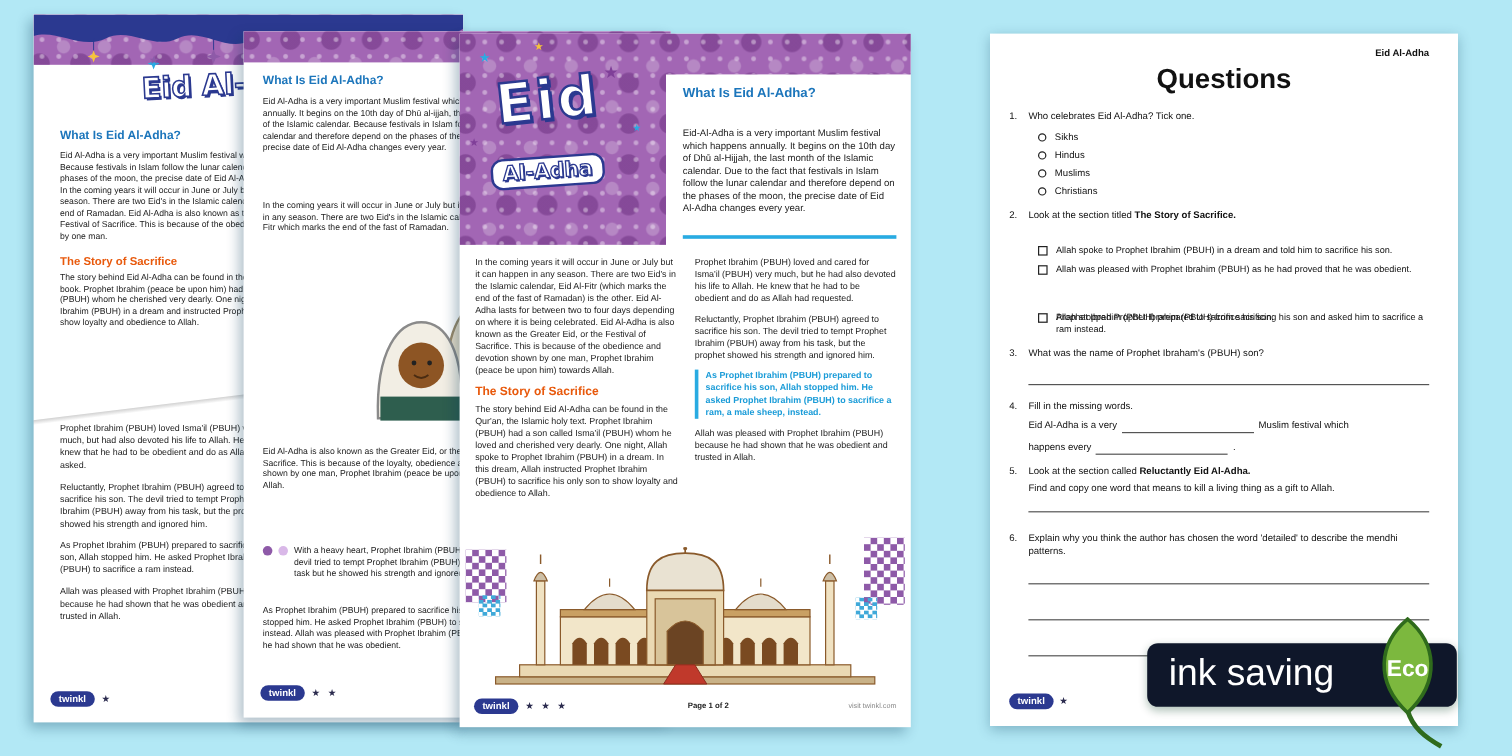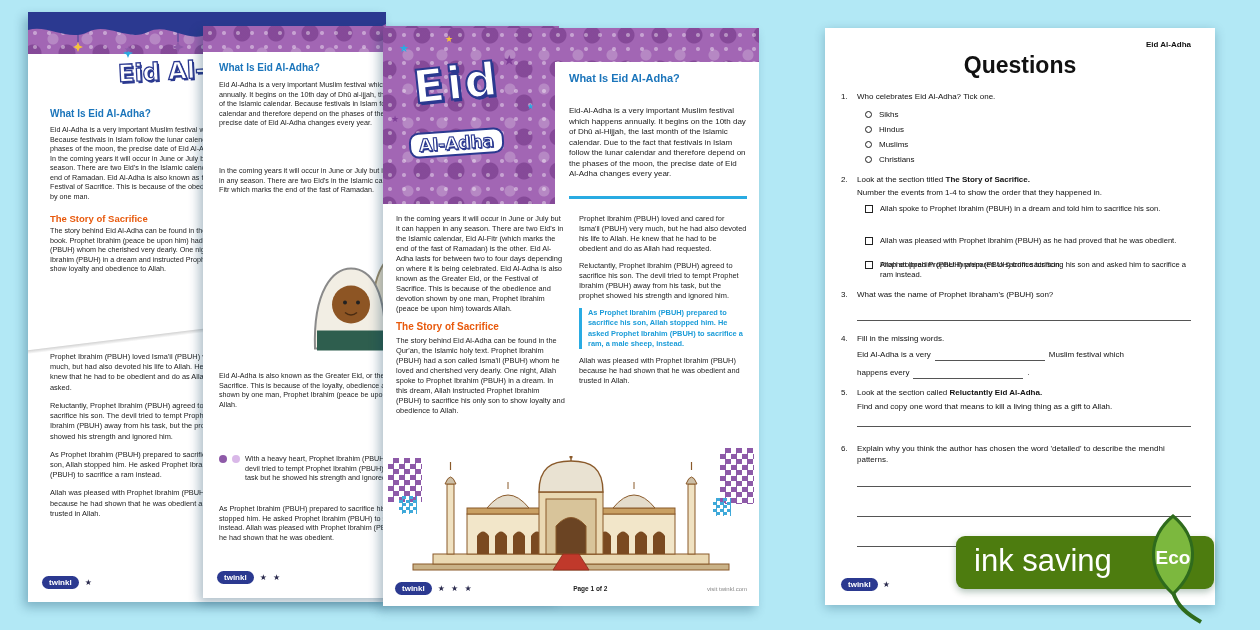--- a/index.html
+++ b/index.html
@@ -76,21 +76,21 @@
 .qnum{position:absolute;left:0;top:0;}
 .qb{font-weight:bold;}
 .opt{position:absolute;left:40px;display:flex;align-items:center;gap:7px;font-size:8px;color:#111;}
 .radio{width:7px;height:7px;border:1px solid #222;border-radius:50%;background:#fff;flex:0 0 auto;}
 .chkrow{position:absolute;left:40px;right:18px;font-size:7.6px;line-height:1.35;color:#111;padding-left:15px;}
 .chkbox{position:absolute;left:0;top:1px;width:8px;height:8px;border:1px solid #222;background:#fff;}
 .ansline{position:absolute;left:32px;right:24px;height:0;border-bottom:1px solid #555;}
 .blank{display:inline-block;width:110px;border-bottom:1px solid #555;height:9px;vertical-align:bottom;margin:0 4px;}
 #q-footer{position:absolute;left:16px;bottom:14px;display:flex;align-items:center;gap:5px;}
 
-#eco{position:absolute;left:956px;top:536px;width:258px;height:53px;background:#4d7c0f;border-radius:9px;box-shadow:0 3px 7px rgba(0,60,30,.3);z-index:50;}
+#eco{position:absolute;left:956px;top:536px;width:258px;height:53px;background:#0f172a;border-radius:9px;box-shadow:0 3px 7px rgba(0,60,30,.3);z-index:50;}
 #eco-label{position:absolute;left:18px;top:7px;font-size:31px;color:#fff;}
 #ecoleaf{position:absolute;left:1133px;top:514px;width:80px;height:112px;z-index:51;}
 #eco-text{position:absolute;left:0;top:33px;width:80px;text-align:center;font-size:19px;font-weight:bold;color:#fff;}
 </style>
 </head>
 <body>
 
 <div class="abs" style="inset:0;">
 
   <div class="sheet" id="page1">
@@ -269,28 +269,25 @@
     </div>
     <div class="opt" style="top:127px;">
       <span class="radio"></span>
       <span>Christians</span>
     </div>
 
     <div class="q" style="top:147px;">
       <span class="qnum">2.</span>
       <span>Look at the section titled </span><span class="qb">The Story of Sacrifice.</span>
     </div>
-    <div class="q" style="top:160px;">
-      <span>Number the events from 1-4 to show the order that they happened in.</span>
-    </div>
     <div class="chkrow" style="top:176px;">
       <span class="chkbox"></span>
       <span>Allah spoke to Prophet Ibrahim (PBUH) in a dream and told him to sacrifice his son.</span>
     </div>
-    <div class="chkrow" style="top:192px;margin-top:16px;">
+    <div class="chkrow" style="top:192px;">
       <span class="chkbox"></span>
       <span>Allah was pleased with Prophet Ibrahim (PBUH) as he had proved that he was obedient.</span>
     </div>
     <div class="chkrow" style="top:200px;margin-top:32px;">
       <span class="chkbox"></span>
       <span>Prophet Ibrahim (PBUH) prepared to sacrifice his son.</span>
     </div>
     <div class="chkrow" style="top:232px;">
       <span class="chkbox"></span>
       <span>Allah stopped Prophet Ibrahim (PBUH) from sacrificing his son and asked him to sacrifice a ram instead.</span>

